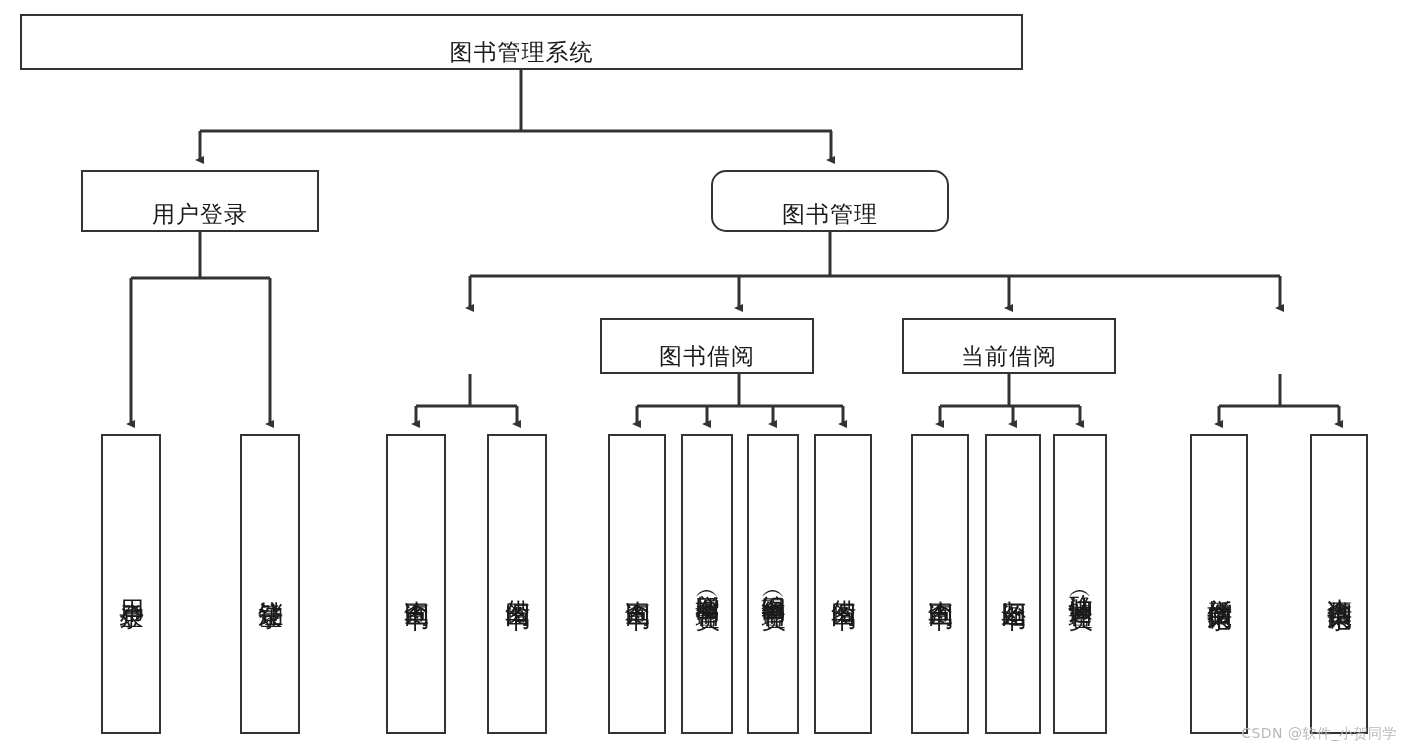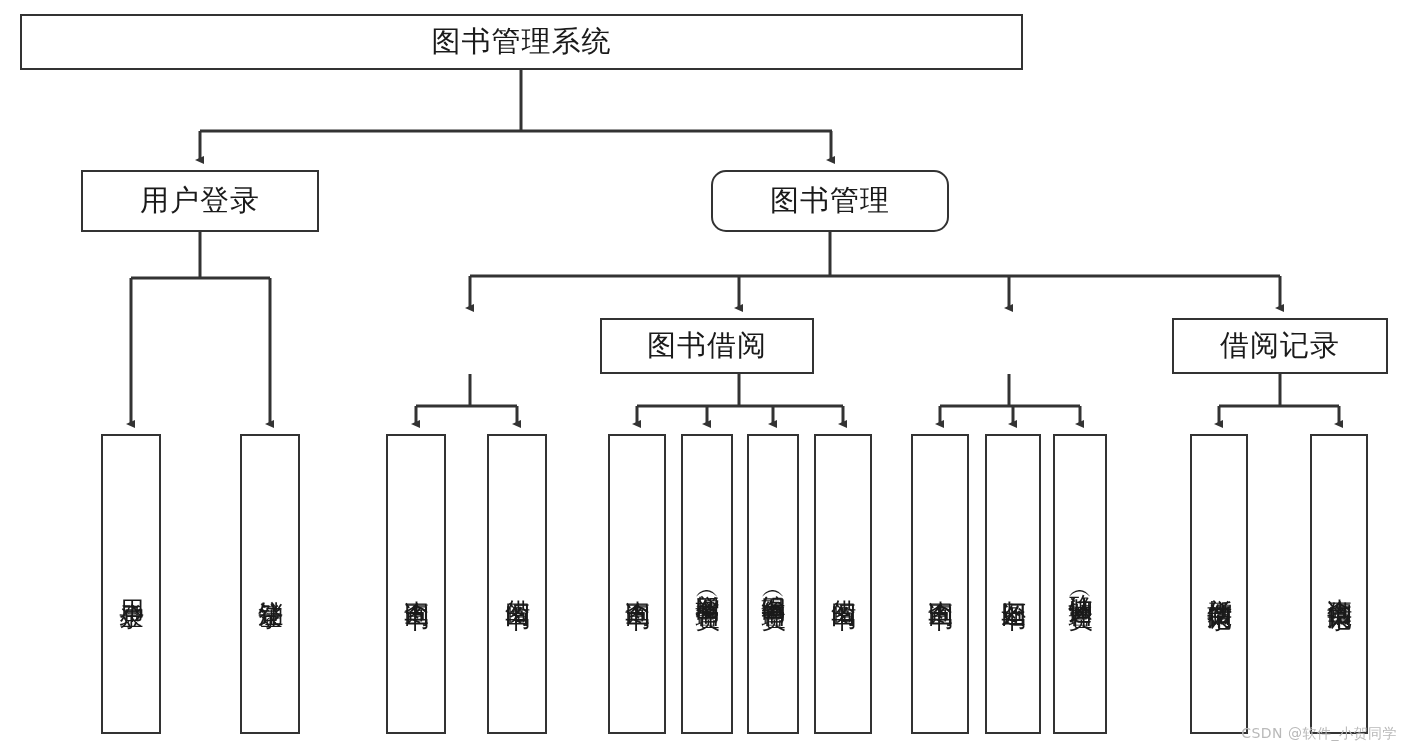--- a/index.html
+++ b/index.html
@@ -29,22 +29,23 @@
     position: absolute;
     box-sizing: border-box;
     border: 2px solid #333333;
     background: #ffffff;
     display: flex;
     align-items: center;
     justify-content: center;
     color: #1a1a1a;
   }
   .node.horiz {
-    font-size: 29px;
+    font-size: 23px;
     letter-spacing: 1px;
+    align-items: flex-end;
   }
   .node.vert {
     writing-mode: vertical-rl;
     text-orientation: upright;
     font-size: 25px;
     letter-spacing: 2px;
     padding: 6px 0;
     line-height: 1.05;
   }
   .node.vert .txt {
@@ -128,22 +129,22 @@
   <div class="node horiz" style="left:81px; top:170px; width:238px; height:62px;">
     <span>用户登录</span>
   </div>
   <div class="node horiz" style="left:711px; top:170px; width:238px; height:62px;border-radius:15px;">
     <span>图书管理</span>
   </div>
 
   <div class="node horiz" style="left:600px; top:318px; width:214px; height:56px;">
     <span>图书借阅</span>
   </div>
-  <div class="node horiz" style="left:1172px; top:318px; width:216px; height:56px;">
-    <span>借阅记录</span>
+  <div class="node horiz" style="left:902px; top:318px; width:214px; height:56px;">
+    <span>当前借阅</span>
   </div>
 
   <div class="node vert" style="left:101px; top:434px; width:60px; height:300px;">
     <span class="txt">用户登录</span>
   </div>
   <div class="node vert" style="left:240px; top:434px; width:60px; height:300px;">
     <span class="txt">注销登录</span>
   </div>
   <div class="node vert" style="left:386px; top:434px; width:60px; height:300px;">
     <span class="txt">查询图书</span>

